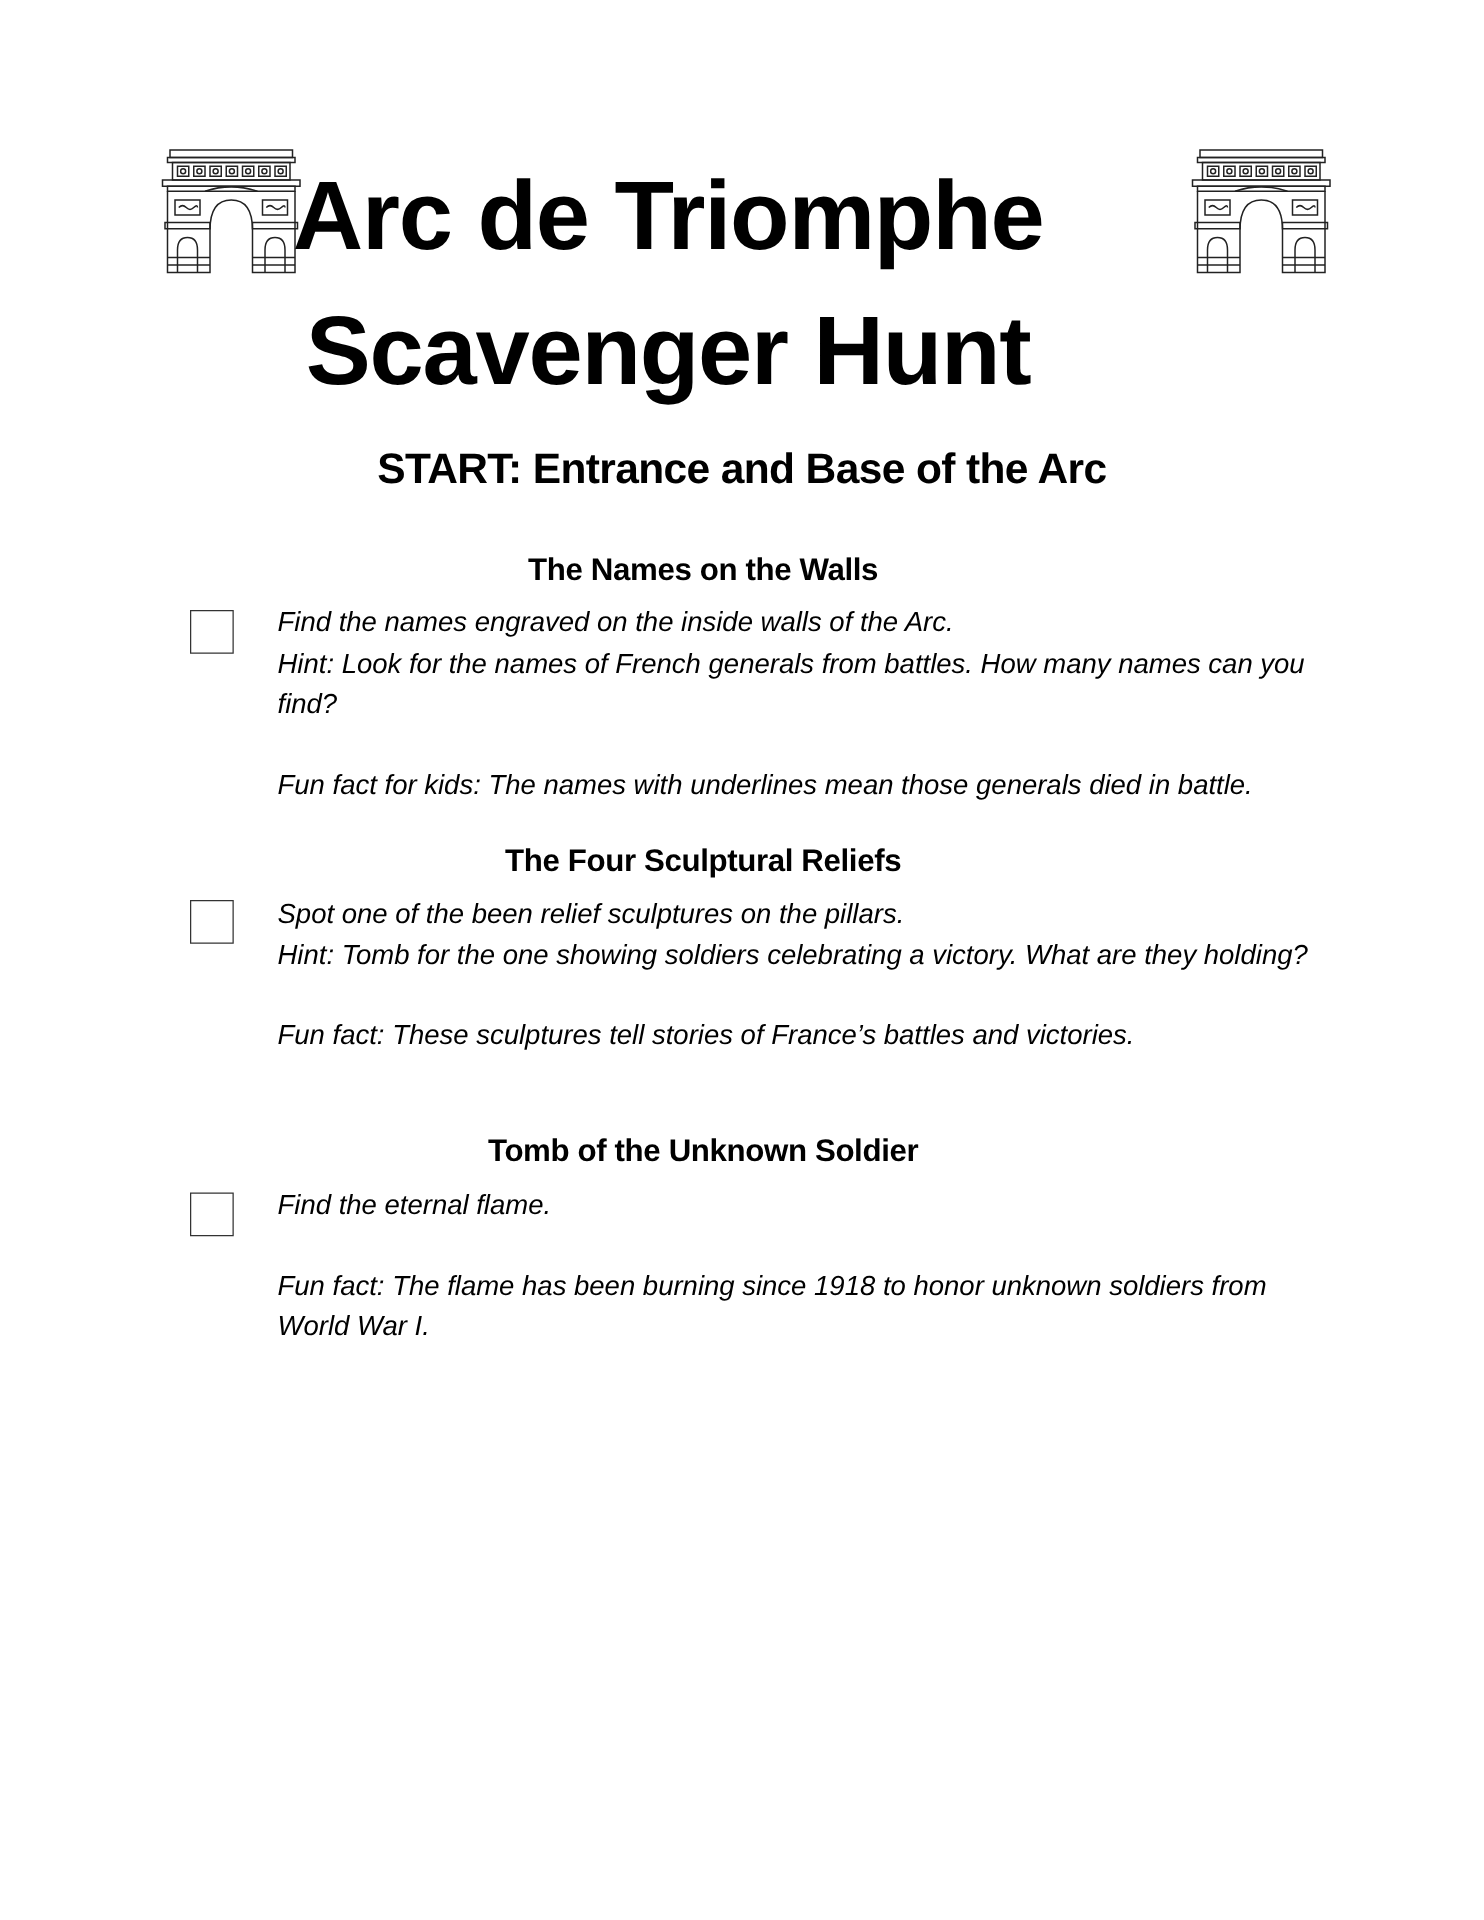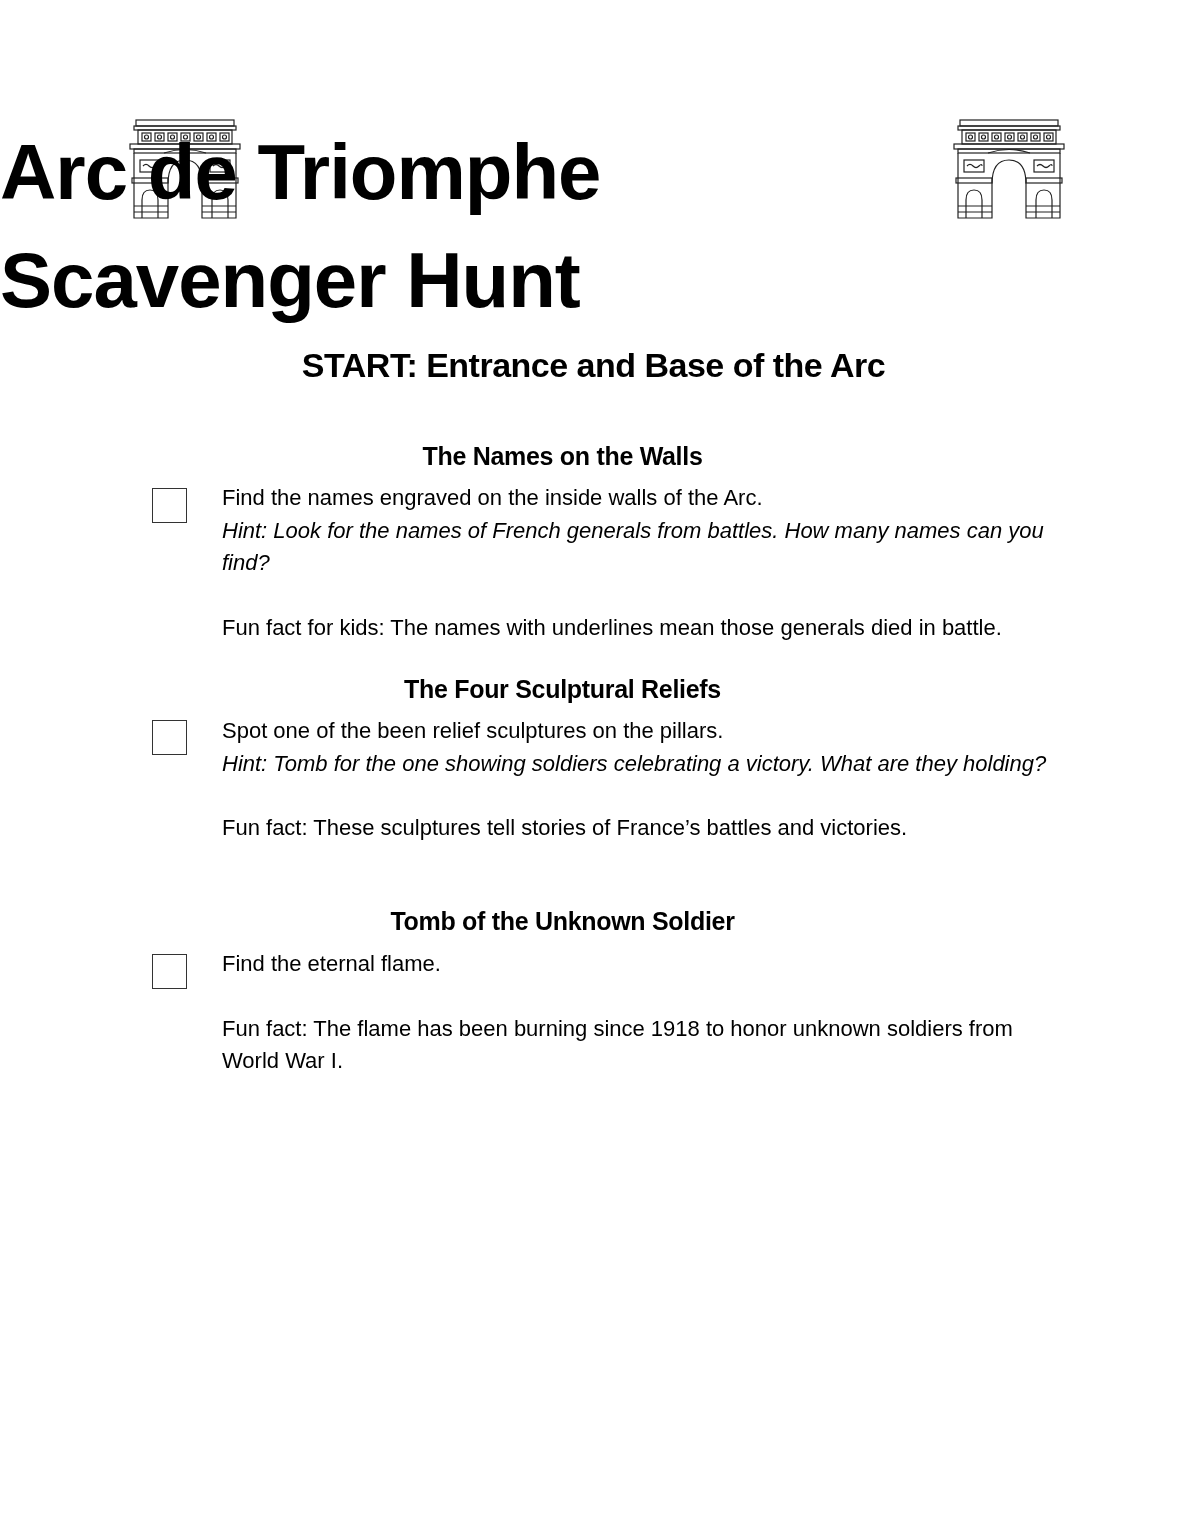--- a/index.html
+++ b/index.html
@@ -1,26 +1,26 @@
 <!DOCTYPE html>
 <html><head>
 <meta charset="utf-8">
 <style>
   html, body { margin:0; padding:0; background:#ffffff; }
   body { width:1187px; height:1536px; position:relative; font-family:"Liberation Sans", sans-serif; color:#000; overflow:hidden; }
-  .title-wrap { position:absolute; left:0; top:118px; width:1069px; text-align:left; }
+  .title-wrap { position:absolute; left:0; top:118px; width:1069px; text-align:center; }
   .title { font-size:78px; font-weight:bold; line-height:108px; letter-spacing:-1px; margin:0; }
   .arc { position:absolute; top:118px; width:118px; height:104px; }
   .arc.left { left:126px; }
   .arc.right { left:950px; }
-  .section-title { position:absolute; left:0; width:1187px; text-align:center; font-size:34px; font-weight:bold; top:346px; margin:0; letter-spacing:-0.5px; }
+  .section-title { position:absolute; left:0; width:1187px; text-align:center; font-size:34px; font-weight:bold; top:356px; margin:0; letter-spacing:-0.5px; }
   .item-title { position:absolute; left:0; width:1125px; text-align:center; font-size:25px; font-weight:bold; margin:0; letter-spacing:-0.3px; }
   .checkbox { position:absolute; left:152px; width:35px; height:35px; border:1.5px solid #333; box-sizing:border-box; background:#fff; }
   .item-body { position:absolute; left:222px; width:830px; font-size:22px; line-height:32.5px; }
-  .item-body p { margin:0; }
+  .item-body p { margin:0;font-style:italic; }
   .hint { font-style:italic; }
   .gap { height:32px; }
 </style>
 </head>
 <body>
 
 <svg class="arc left" viewBox="0 0 118 104" fill="none" stroke="#222" stroke-width="1.2">
   <rect x="10" y="2" width="98" height="6"></rect>
   <rect x="8" y="8" width="102" height="4"></rect>
   <rect x="12" y="12" width="94" height="14"></rect>

